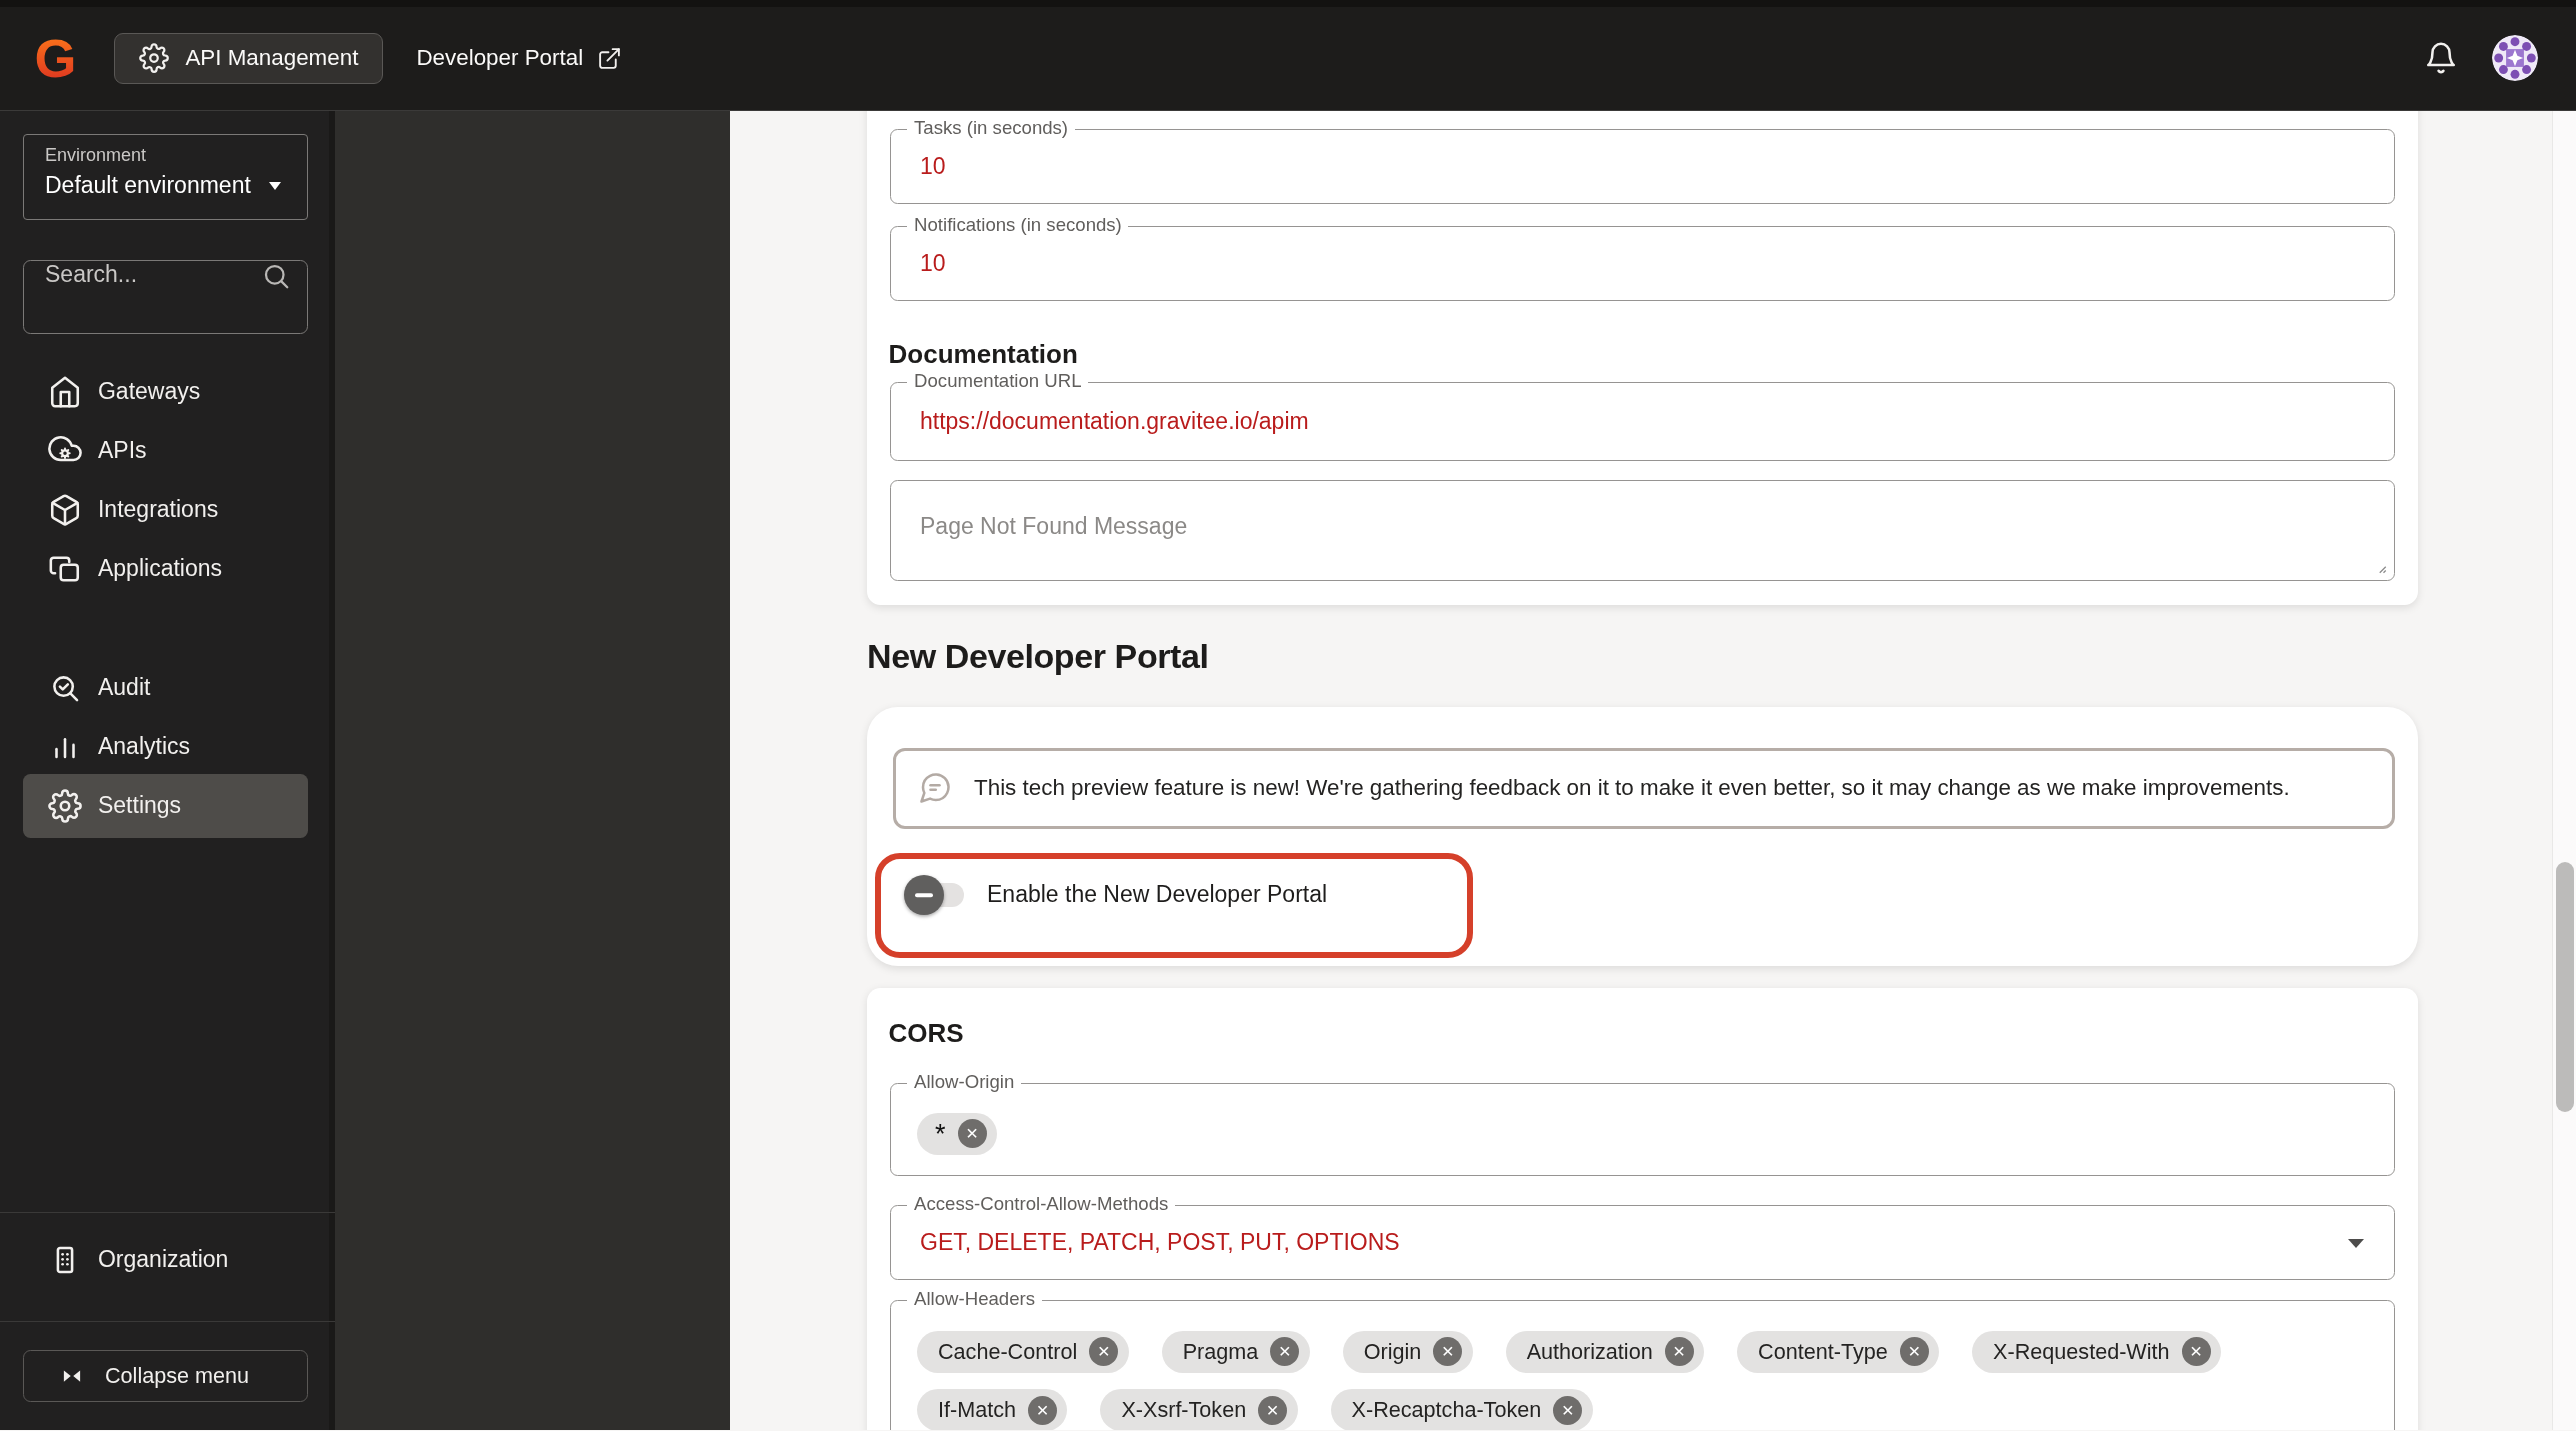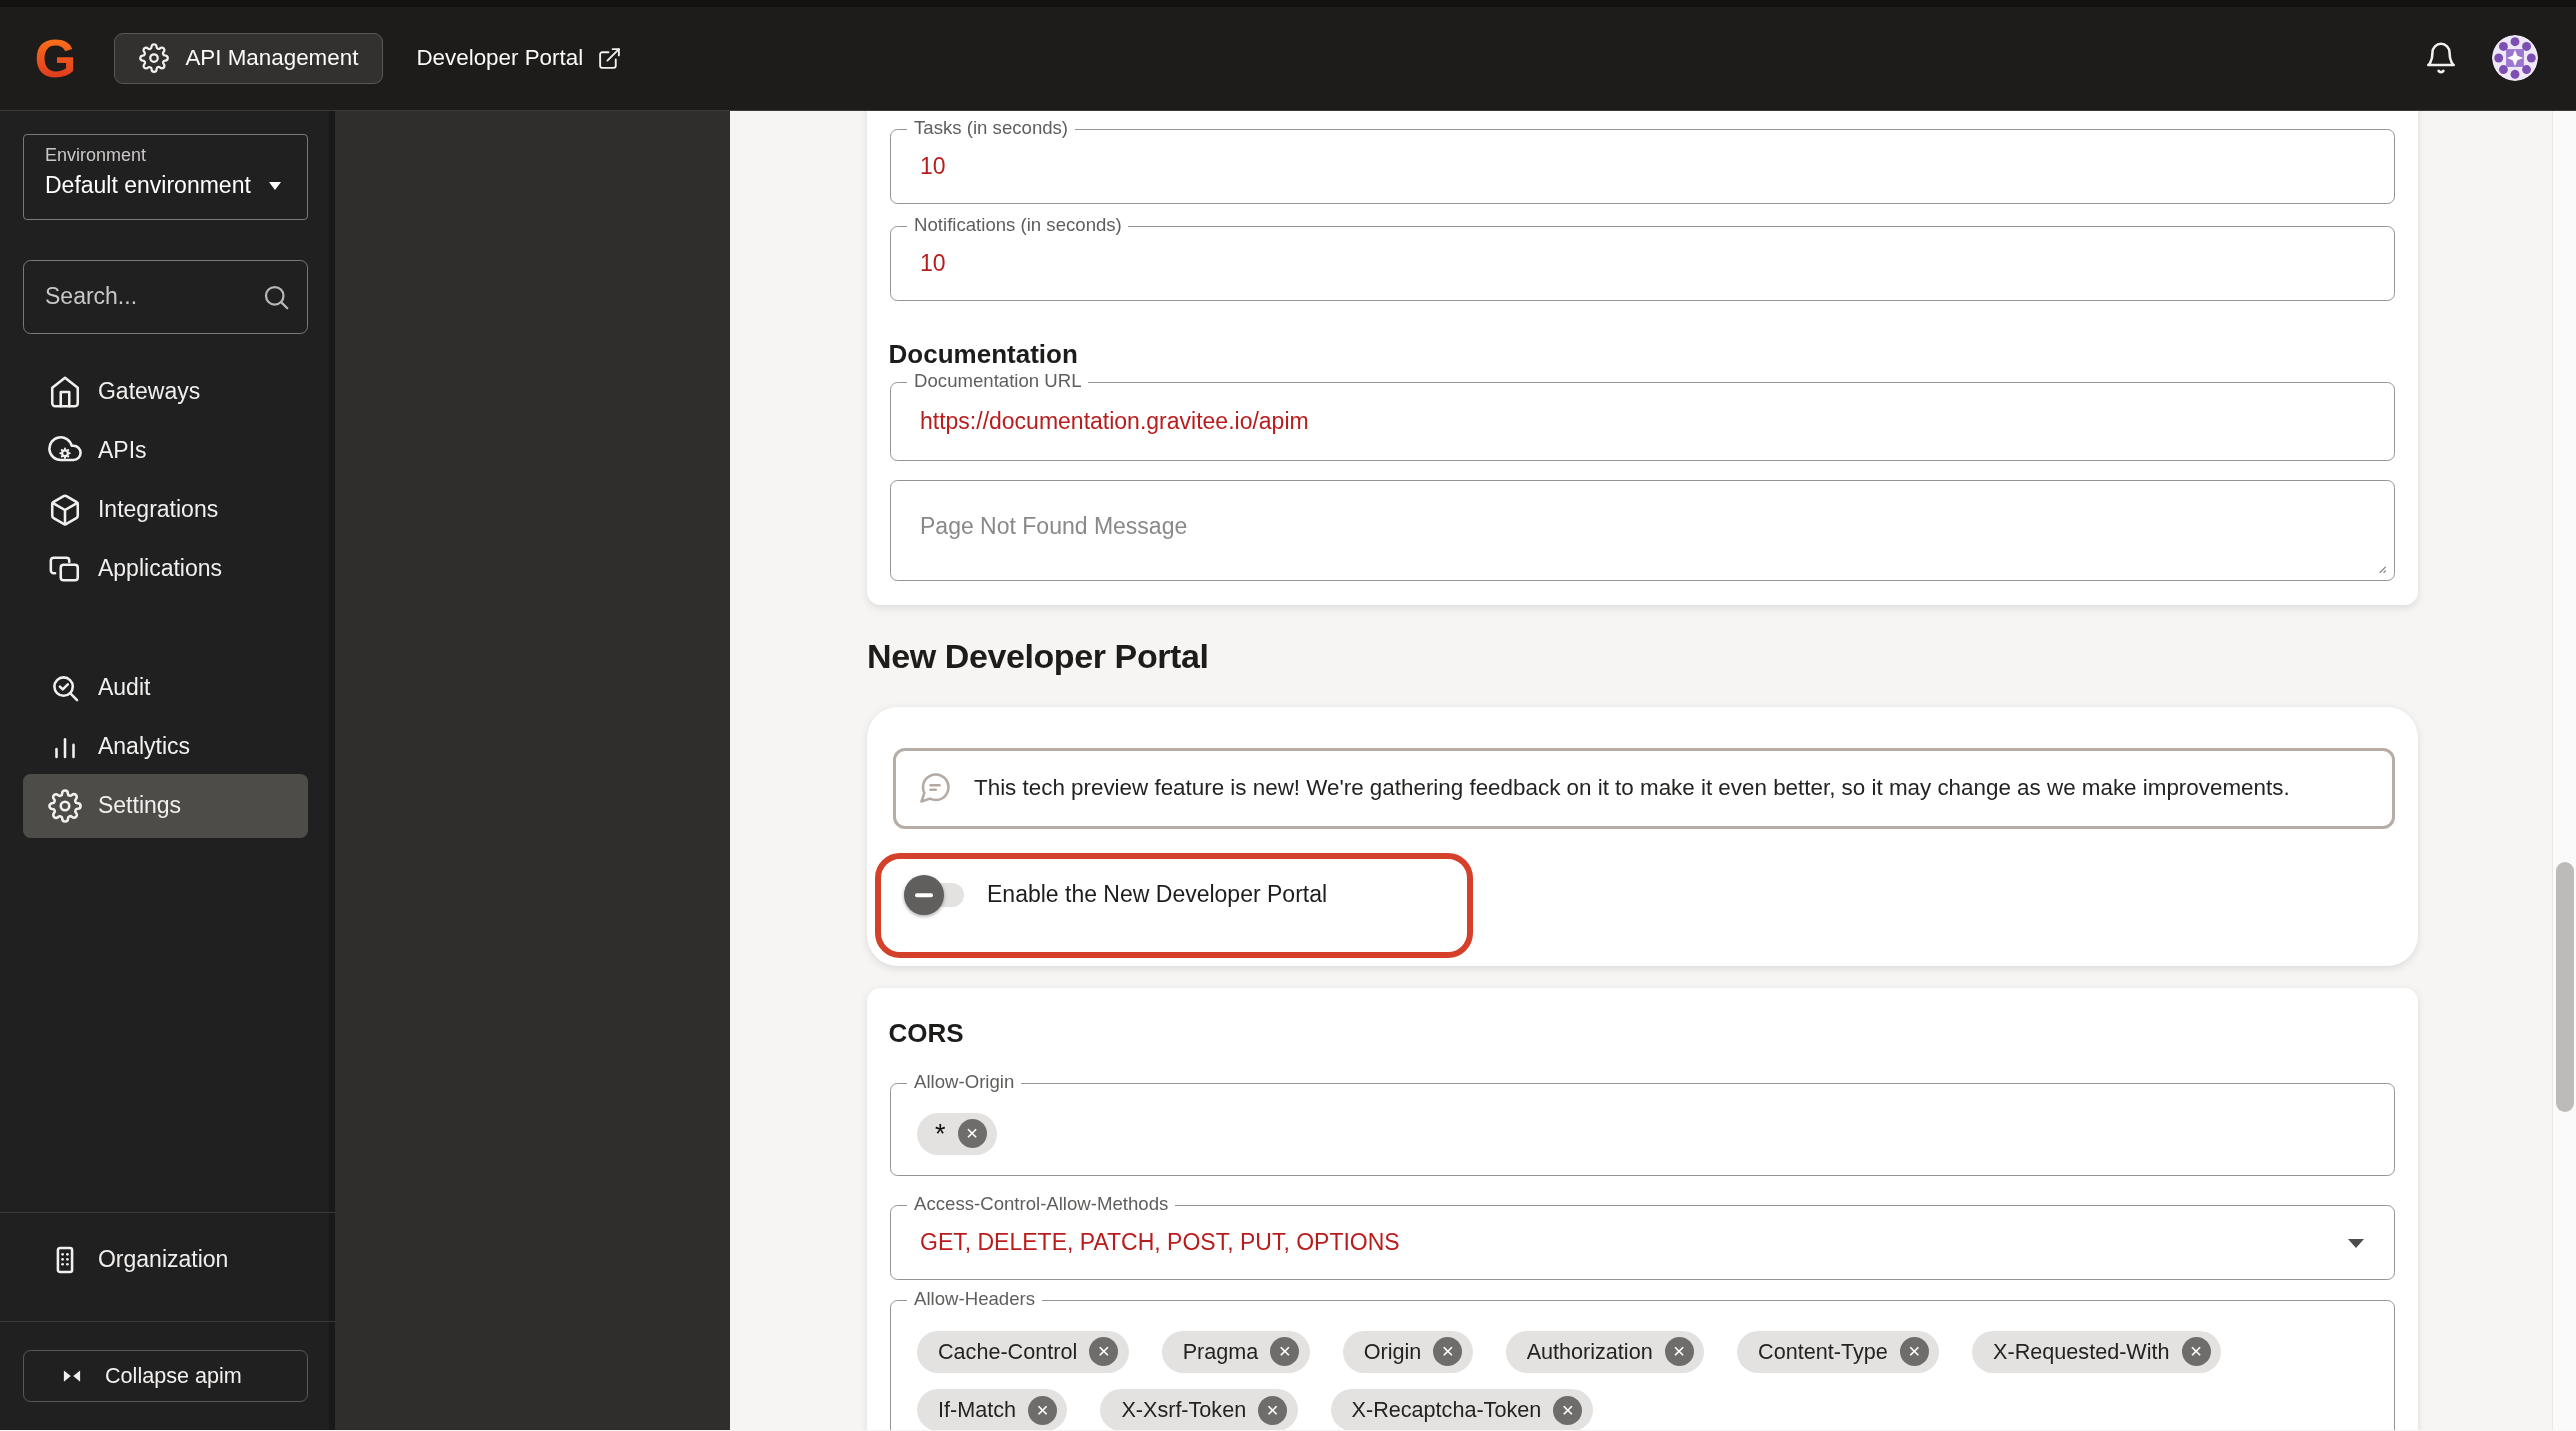--- a/index.html
+++ b/index.html
@@ -30,21 +30,21 @@
   .content { flex:1; background:#f6f5f4; position:relative; overflow:hidden; }
 
   
   .env-box { position:absolute; left:23px; top:23px; width:285px; height:86px;
              border:1.9px solid #7b7977; border-radius:4px; padding:10.4px 18px 0 21px; cursor:pointer; }
   .env-label { font-size:18px; color:#cac8c6; }
   .env-value { margin-top:6px; display:flex; align-items:center; gap:18px; font-size:23px; color:#ffffff; }
   .caret-down { width:0; height:0; border-left:6.7px solid transparent; border-right:6.7px solid transparent;
                 border-top:8.2px solid #ffffff; }
   .search-box { position:absolute; left:23px; top:149px; width:285px; height:74px;
-                border:1.9px solid #7b7977; border-radius:7.5px; display:flex; align-items:center; padding:0 16.4px 0 21px; }
+                border:1.9px solid #7b7977; border-radius:7.5px; display:flex; align-items:flex-start; padding:0 16.4px 0 21px; }
   .search-box input { flex:1; background:transparent; border:none; outline:none;
                       font-size:23px; color:#f2f0ee; font-family:inherit; min-width:0; }
   .search-box input::placeholder { color:#c9c7c5; }
 
   .nav-item { position:absolute; left:23px; width:285px; height:64px; border-radius:7.5px;
               display:flex; align-items:center; gap:16.4px; padding-left:24.6px; font-size:23px; cursor:pointer; }
   .nav-item.selected { background:#4e4c49; }
   .nav-item svg { flex:none; }
   .sb-divider { position:absolute; left:0; width:335px; height:1.5px; background:#3a3938; }
   .collapse-btn { position:absolute; left:23px; top:1239px; width:285px; height:52px;
@@ -276,21 +276,21 @@
       <span>Organization</span>
     </div>
 
     <div class="sb-divider" style="top:1210px"></div>
 
     <div class="collapse-btn">
       <svg width="30" height="30" viewBox="0 0 24 24" fill="#f2f0ee">
           <path d="M5.5 7.5 L11 12 L5.5 16.5 Z"></path>
           <path d="M18.5 7.5 L13 12 L18.5 16.5 Z"></path>
         </svg>
-      <span>Collapse apim</span>
+      <span>Collapse menu</span>
     </div>
   </nav>
 
   <div class="subpanel"></div>
 
   <main class="content">
 
     <section class="card card1">
       <div class="mfield f-tasks">
         <span class="mlabel">Tasks (in seconds)</span>

